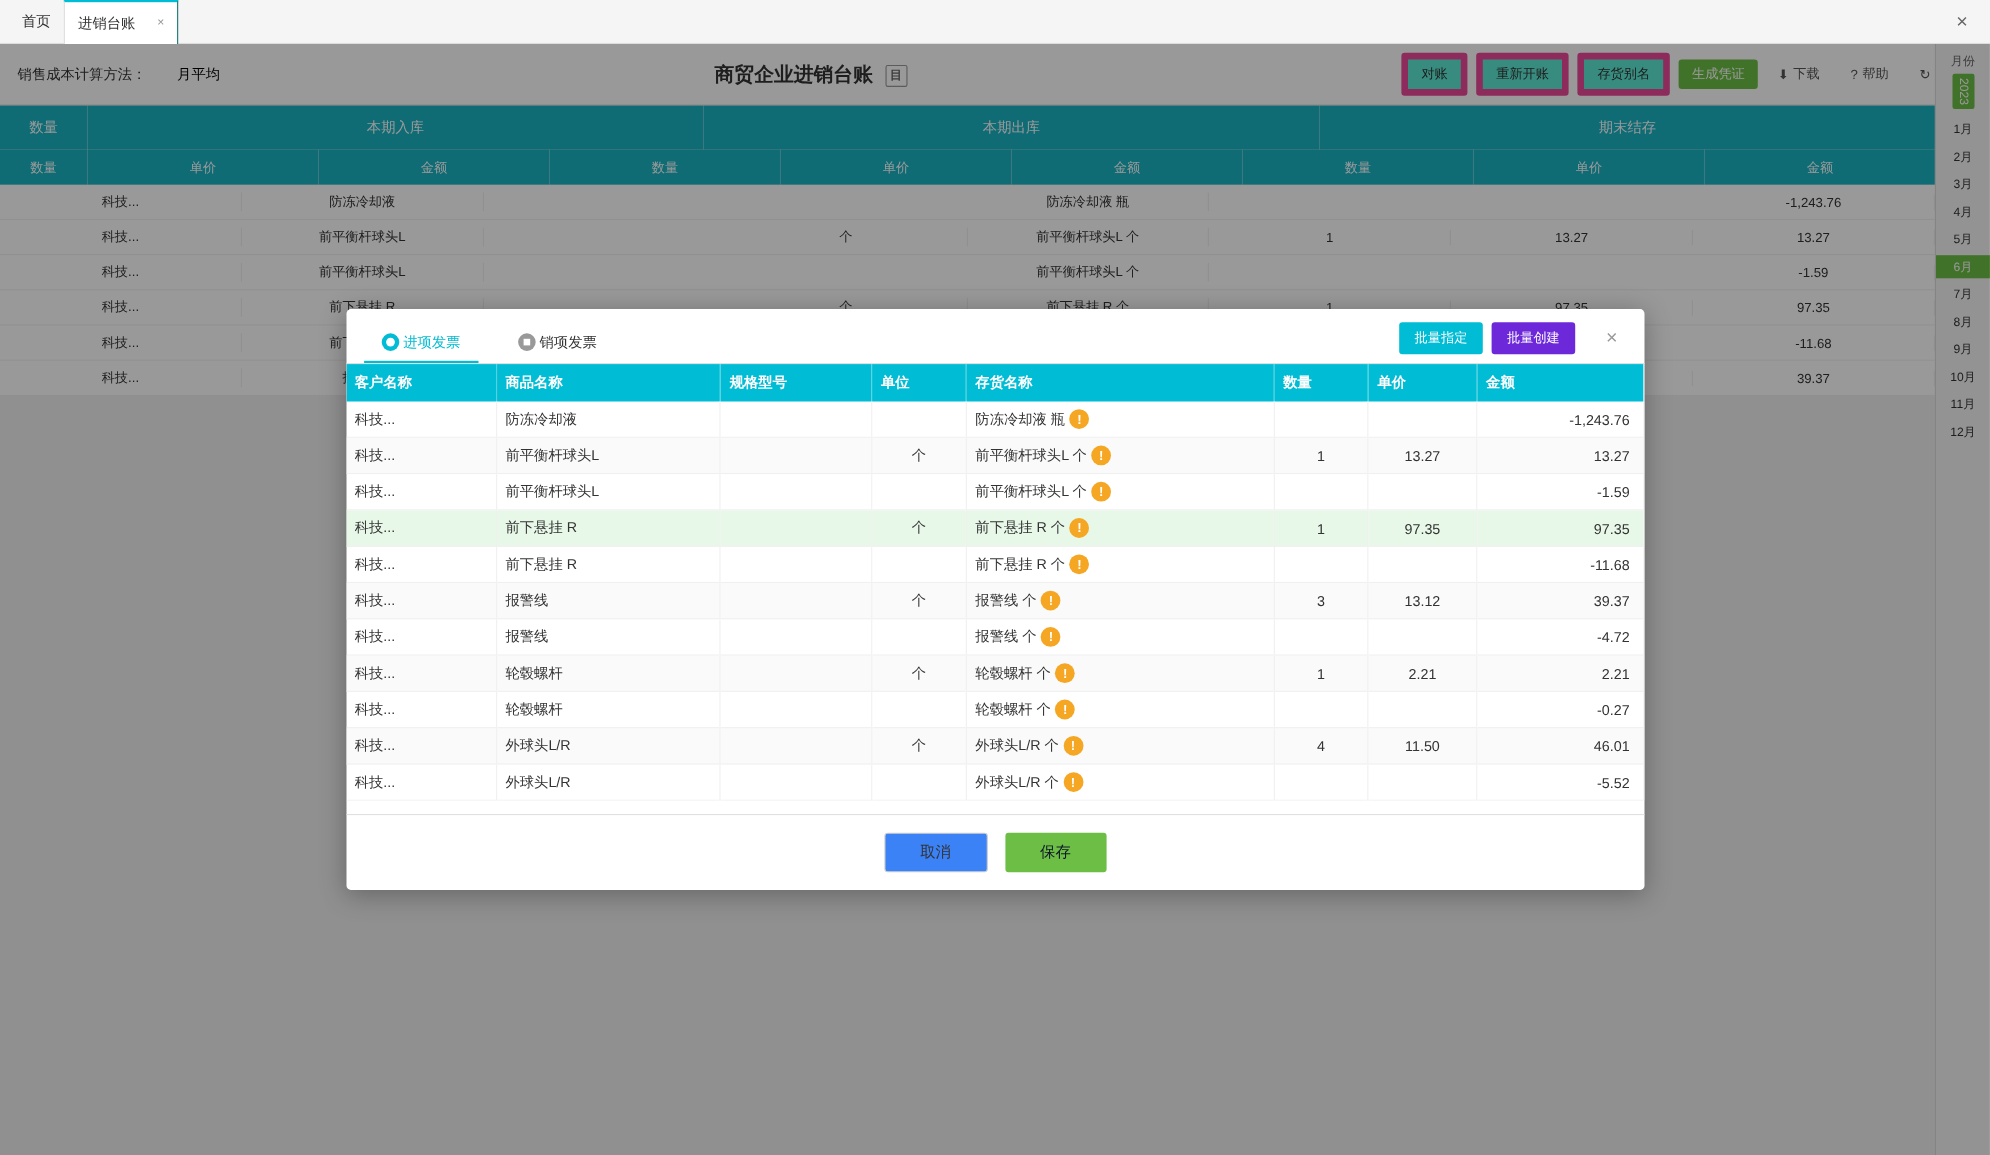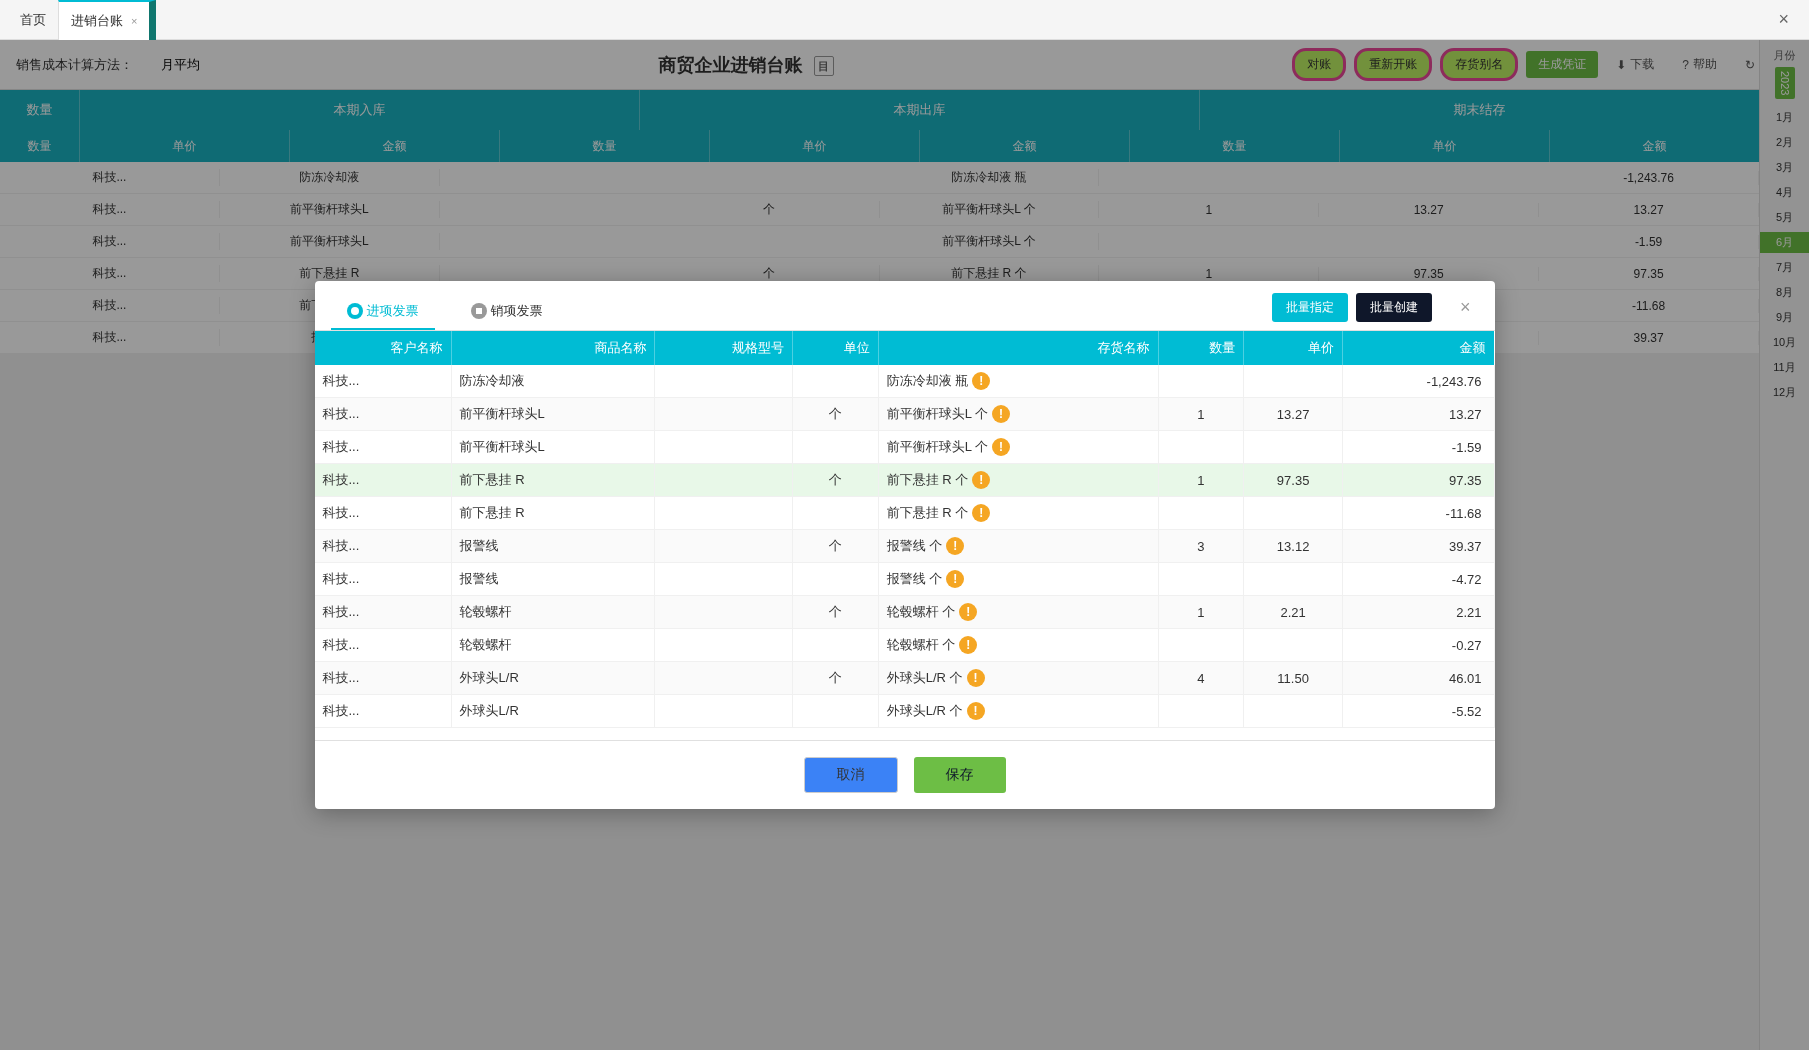--- a/index.html
+++ b/index.html
@@ -19,29 +19,29 @@
       height: 40px;
       line-height: 40px;
       color: #333;
       cursor: pointer;
       font-size: 13px;
     }
     .tab-active {
       background: #fff;
       border-top: 2px solid #00bcd4;
       border-left: 1px solid #ddd;
-      border-right: 7px solid #0f766e;
+      border-right: 1px solid #0f766e;
       padding: 0 12px;
       height: 40px;
       line-height: 40px;
       color: #333;
       cursor: pointer;
       display: flex;
       align-items: center;
-      gap: 4px;
+      gap: 16px;
       font-size: 13px;
     }
     .tab-close {
       font-size: 11px;
       color: #999;
       cursor: pointer;
       margin-left: 4px;
     }
     .top-right-close {
       margin-left: auto;
@@ -92,23 +92,23 @@
       border-radius: 2px;
       text-align: center;
       line-height: 18px;
       font-size: 11px;
       color: #666;
       margin-left: 6px;
       vertical-align: middle;
     }
     .toolbar-btn {
       padding: 5px 12px;
-      border: 3px solid #ec4899;
-      background: #bef264;
-      border-radius: 14px;
+      border: 6px solid #ec4899;
+      background: #5eead4;
+      border-radius: 3px;
       cursor: pointer;
       font-size: 12px;
       color: #333;
       white-space: nowrap;
     }
     .toolbar-btn-green {
       padding: 5px 12px;
       border: none;
       background: #6dbe45;
       border-radius: 3px;
@@ -264,21 +264,21 @@
       padding: 6px 14px;
       background: #00bcd4;
       color: #fff;
       border: none;
       border-radius: 3px;
       cursor: pointer;
       font-size: 12px;
     }
     .btn-batch-create {
       padding: 6px 14px;
-      background: #0f172a;
+      background: #6d28d9;
       color: #fff;
       border: none;
       border-radius: 3px;
       cursor: pointer;
       font-size: 12px;
     }
     .dialog-close {
       padding: 0 8px;
       font-size: 18px;
       color: #999;
@@ -291,23 +291,23 @@
       width: 100%;
       border-collapse: collapse;
       font-size: 13px;
     }
     .dialog-table thead tr {
       background: #00bcd4;
       color: #fff;
     }
     .dialog-table thead th {
       padding: 8px 8px;
-      text-align: right;
+      text-align: left;
       border-right: 1px solid rgba(255,255,255,0.3);
-      font-weight: normal;
+      font-weight: bold;
       font-size: 13px;
     }
     .dialog-table tbody tr {
       border-bottom: 1px solid #f0f0f0;
     }
     .dialog-table tbody tr:nth-child(even) {
       background: #fafafa;
     }
     .dialog-table tbody tr.highlighted {
       background: #e8f8e8;

